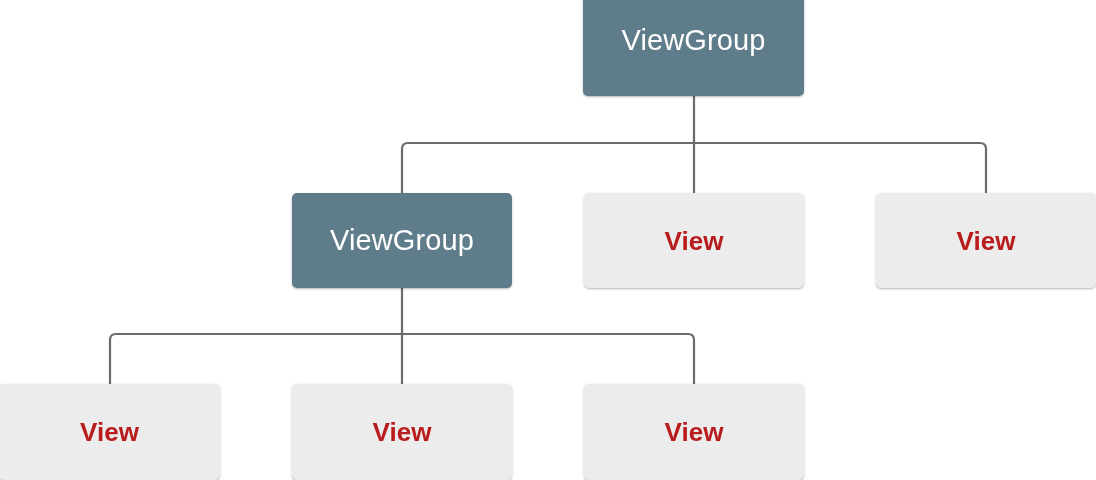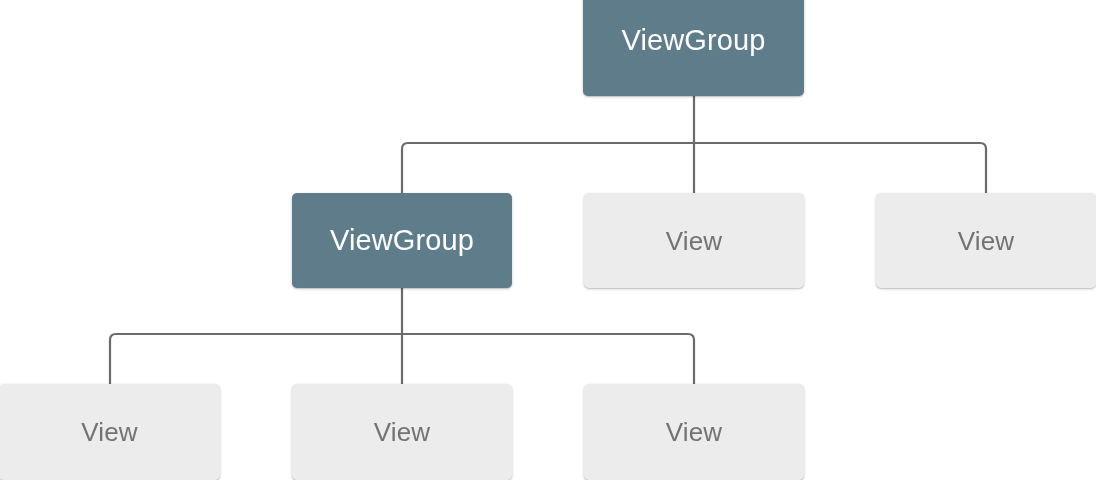--- a/index.html
+++ b/index.html
@@ -46,23 +46,23 @@
     line-height: 1;
     white-space: nowrap;
   }
   .node-group > .node-label {
     color: #FFFFFF;
     font-size: 29px;
     font-weight: 400;
     letter-spacing: 0.1px;
   }
   .node-leaf > .node-label {
-    color: #737373;
+    color: #b91c1c;
     font-size: 26px;
-    font-weight: 400;
+    font-weight: 700;
     letter-spacing: 0.1px;
   }
 </style>
 </head>
 <body>
 
 <div id="diagram-canvas">
 
   <svg id="connector-layer" width="1096" height="480" viewBox="0 0 1096 480" fill="none" xmlns="http://www.w3.org/2000/svg">
 

